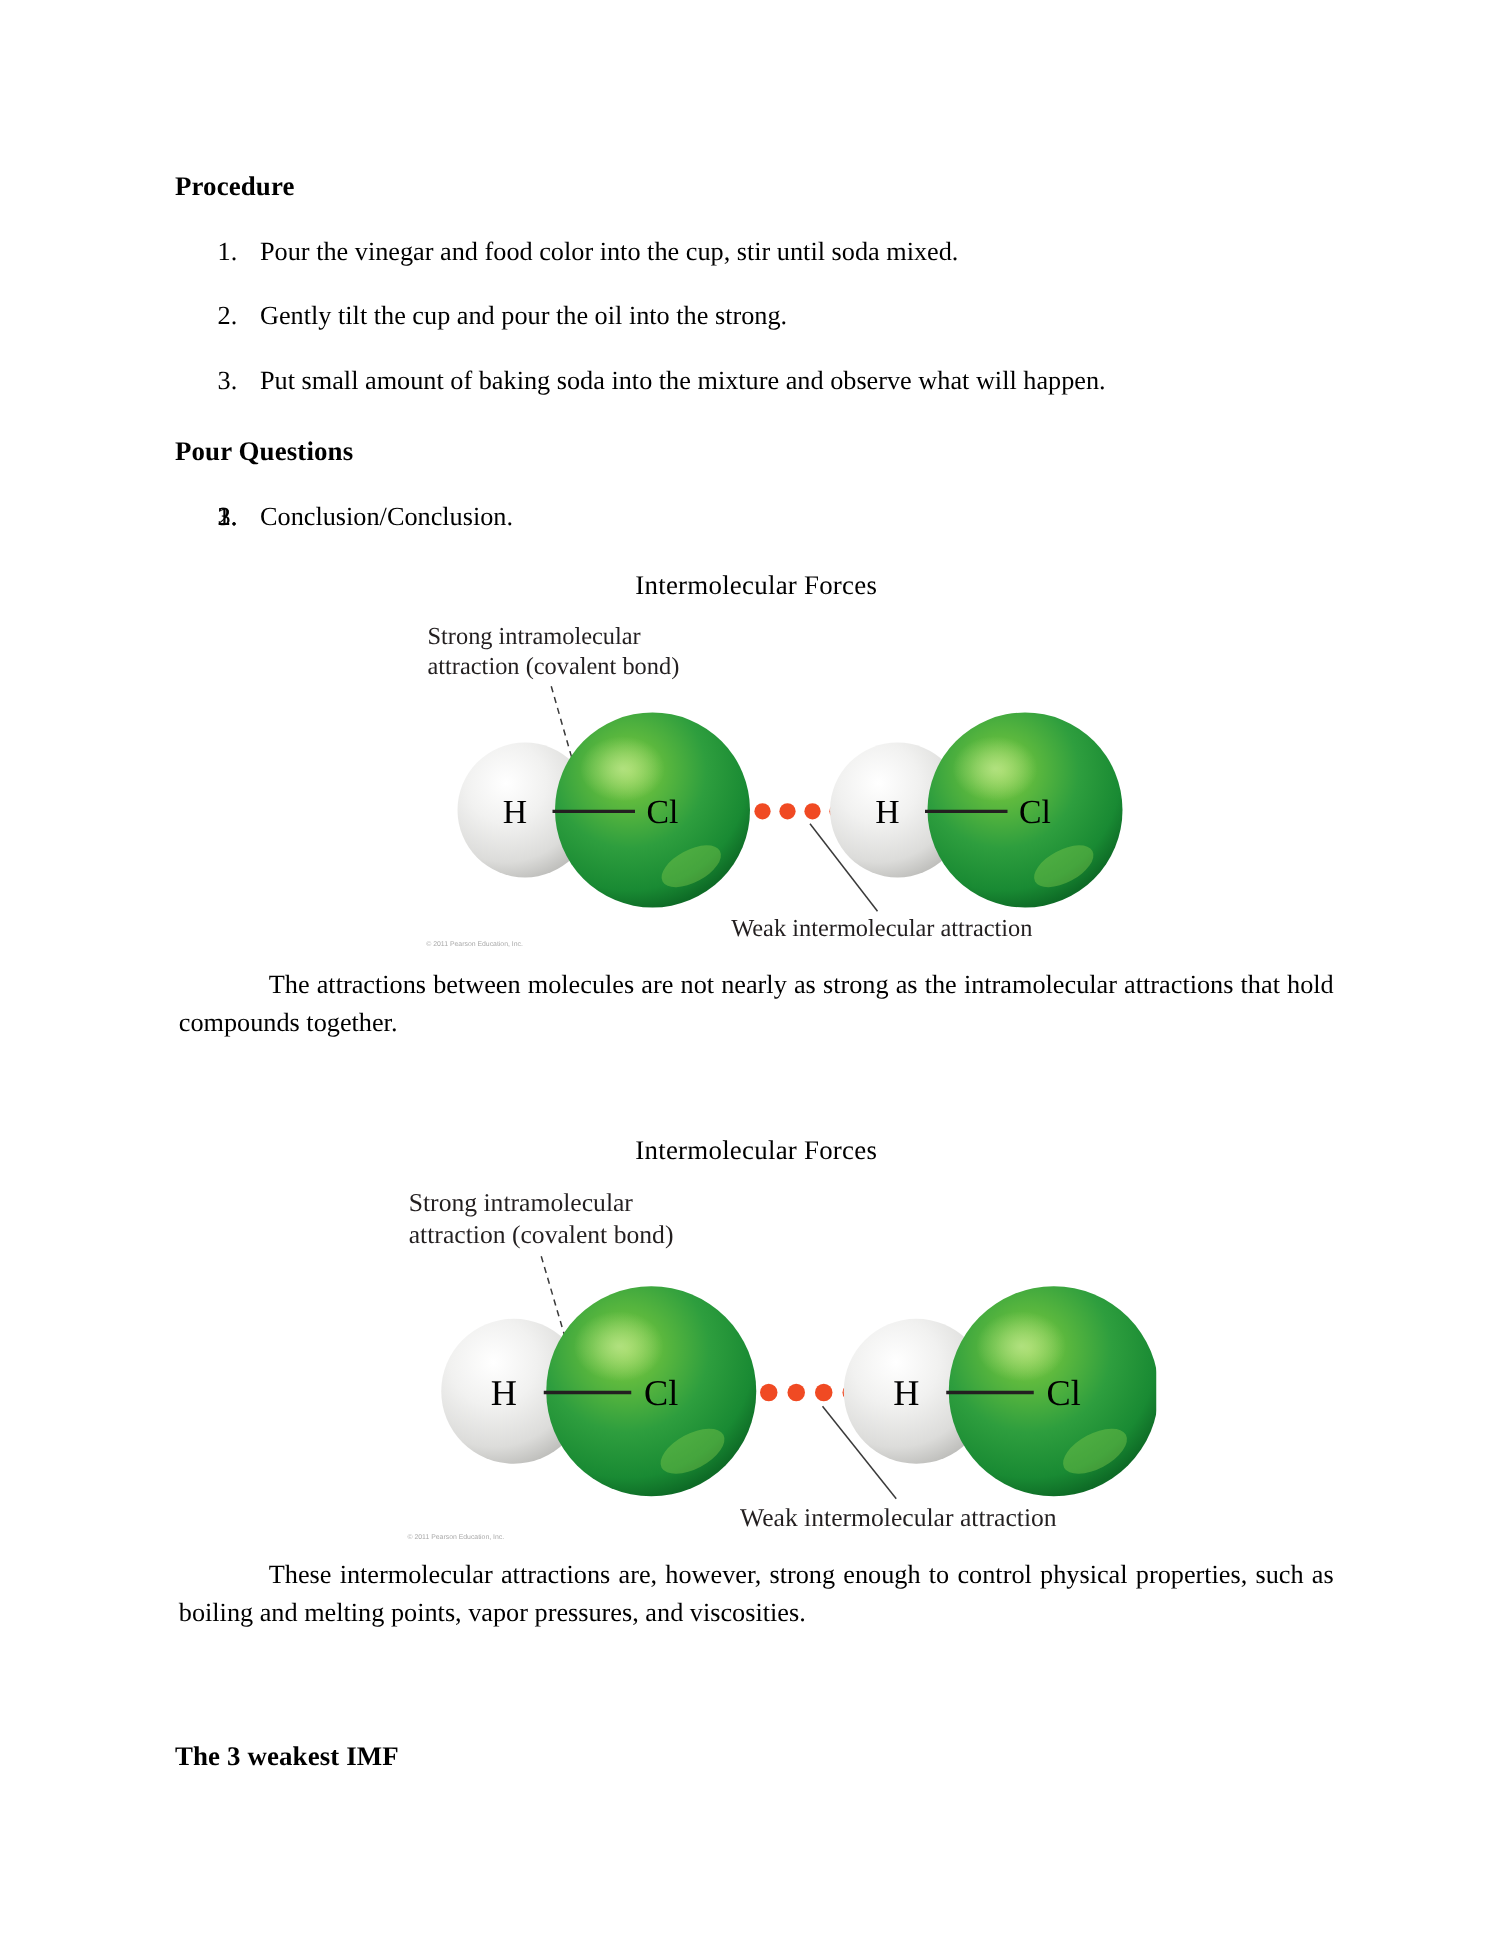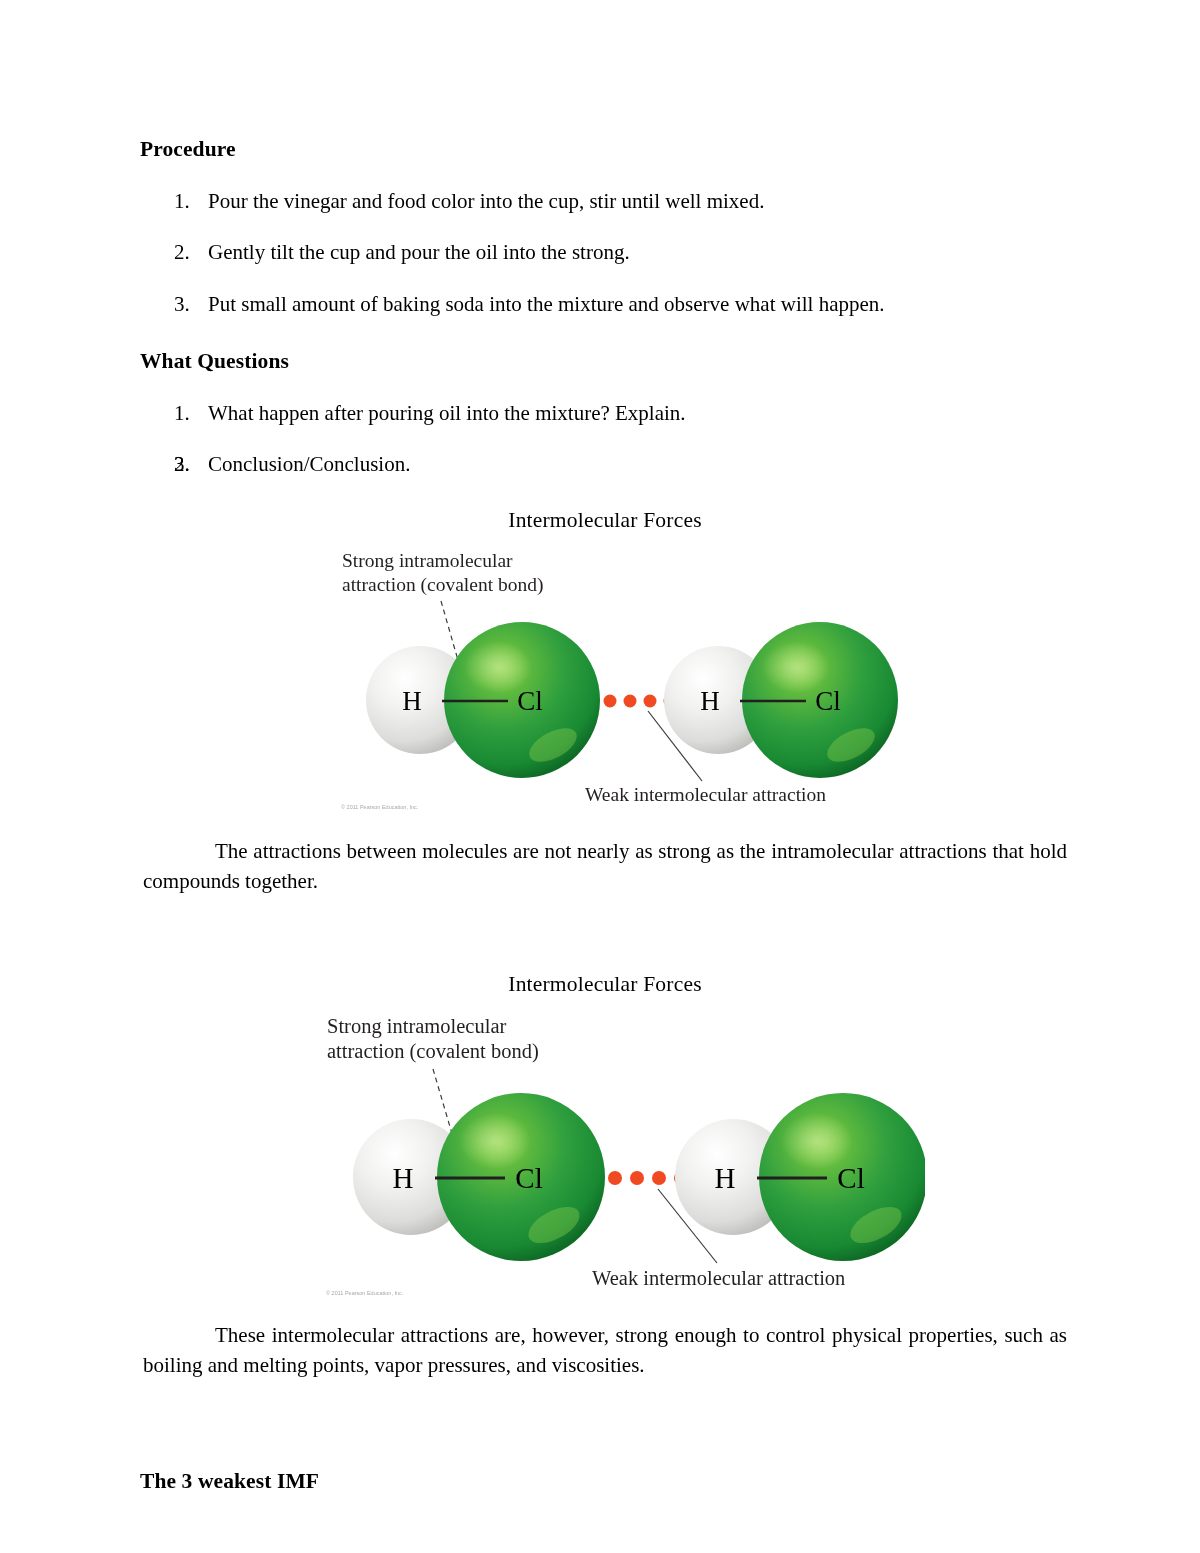--- a/index.html
+++ b/index.html
@@ -72,56 +72,55 @@
     font-size: 21px;
     line-height: 1.45;
     text-align: justify;
     text-indent: 72px;
     margin: 3px;
   }
 
   
   .figure {
     position: relative;
-    margin: 12px auto;
+    margin: 0 auto;
     text-align: center;
   }
   .figure svg { display: block; }
 </style>
 </head>
 <body>
 
 <div class="page">
   <div class="content">
 
     <h2 class="section-head">Procedure</h2>
 
     <ol class="numlist">
       <li>
         <span class="marker">1.</span>
-        <span>Pour the vinegar and food color into the cup, stir until well mixed.</span>
+        <span>Pour the vinegar and food color into the cup, stir until soda mixed.</span>
       </li>
       <li>
         <span class="marker">2.</span>
         <span>Gently tilt the cup and pour the oil into the strong.</span>
       </li>
       <li>
         <span class="marker">3.</span>
         <span>Put small amount of baking soda into the mixture and observe what will happen.</span>
       </li>
     </ol>
 
     <div class="gap-after-list"></div>
 
-    <h2 class="section-head">What Questions</h2>
+    <h2 class="section-head">Pour Questions</h2>
 
     <ol class="numlist">
       <li>
         <span class="marker">1.</span>
-        <span>What happen after pouring oil into the mixture? Explain.</span>
       </li>
       <li>
         <span class="marker">2.</span>
       </li>
       <li>
         <span class="marker">3.</span>
         <span>Conclusion/Conclusion.</span>
       </li>
     </ol>
 

